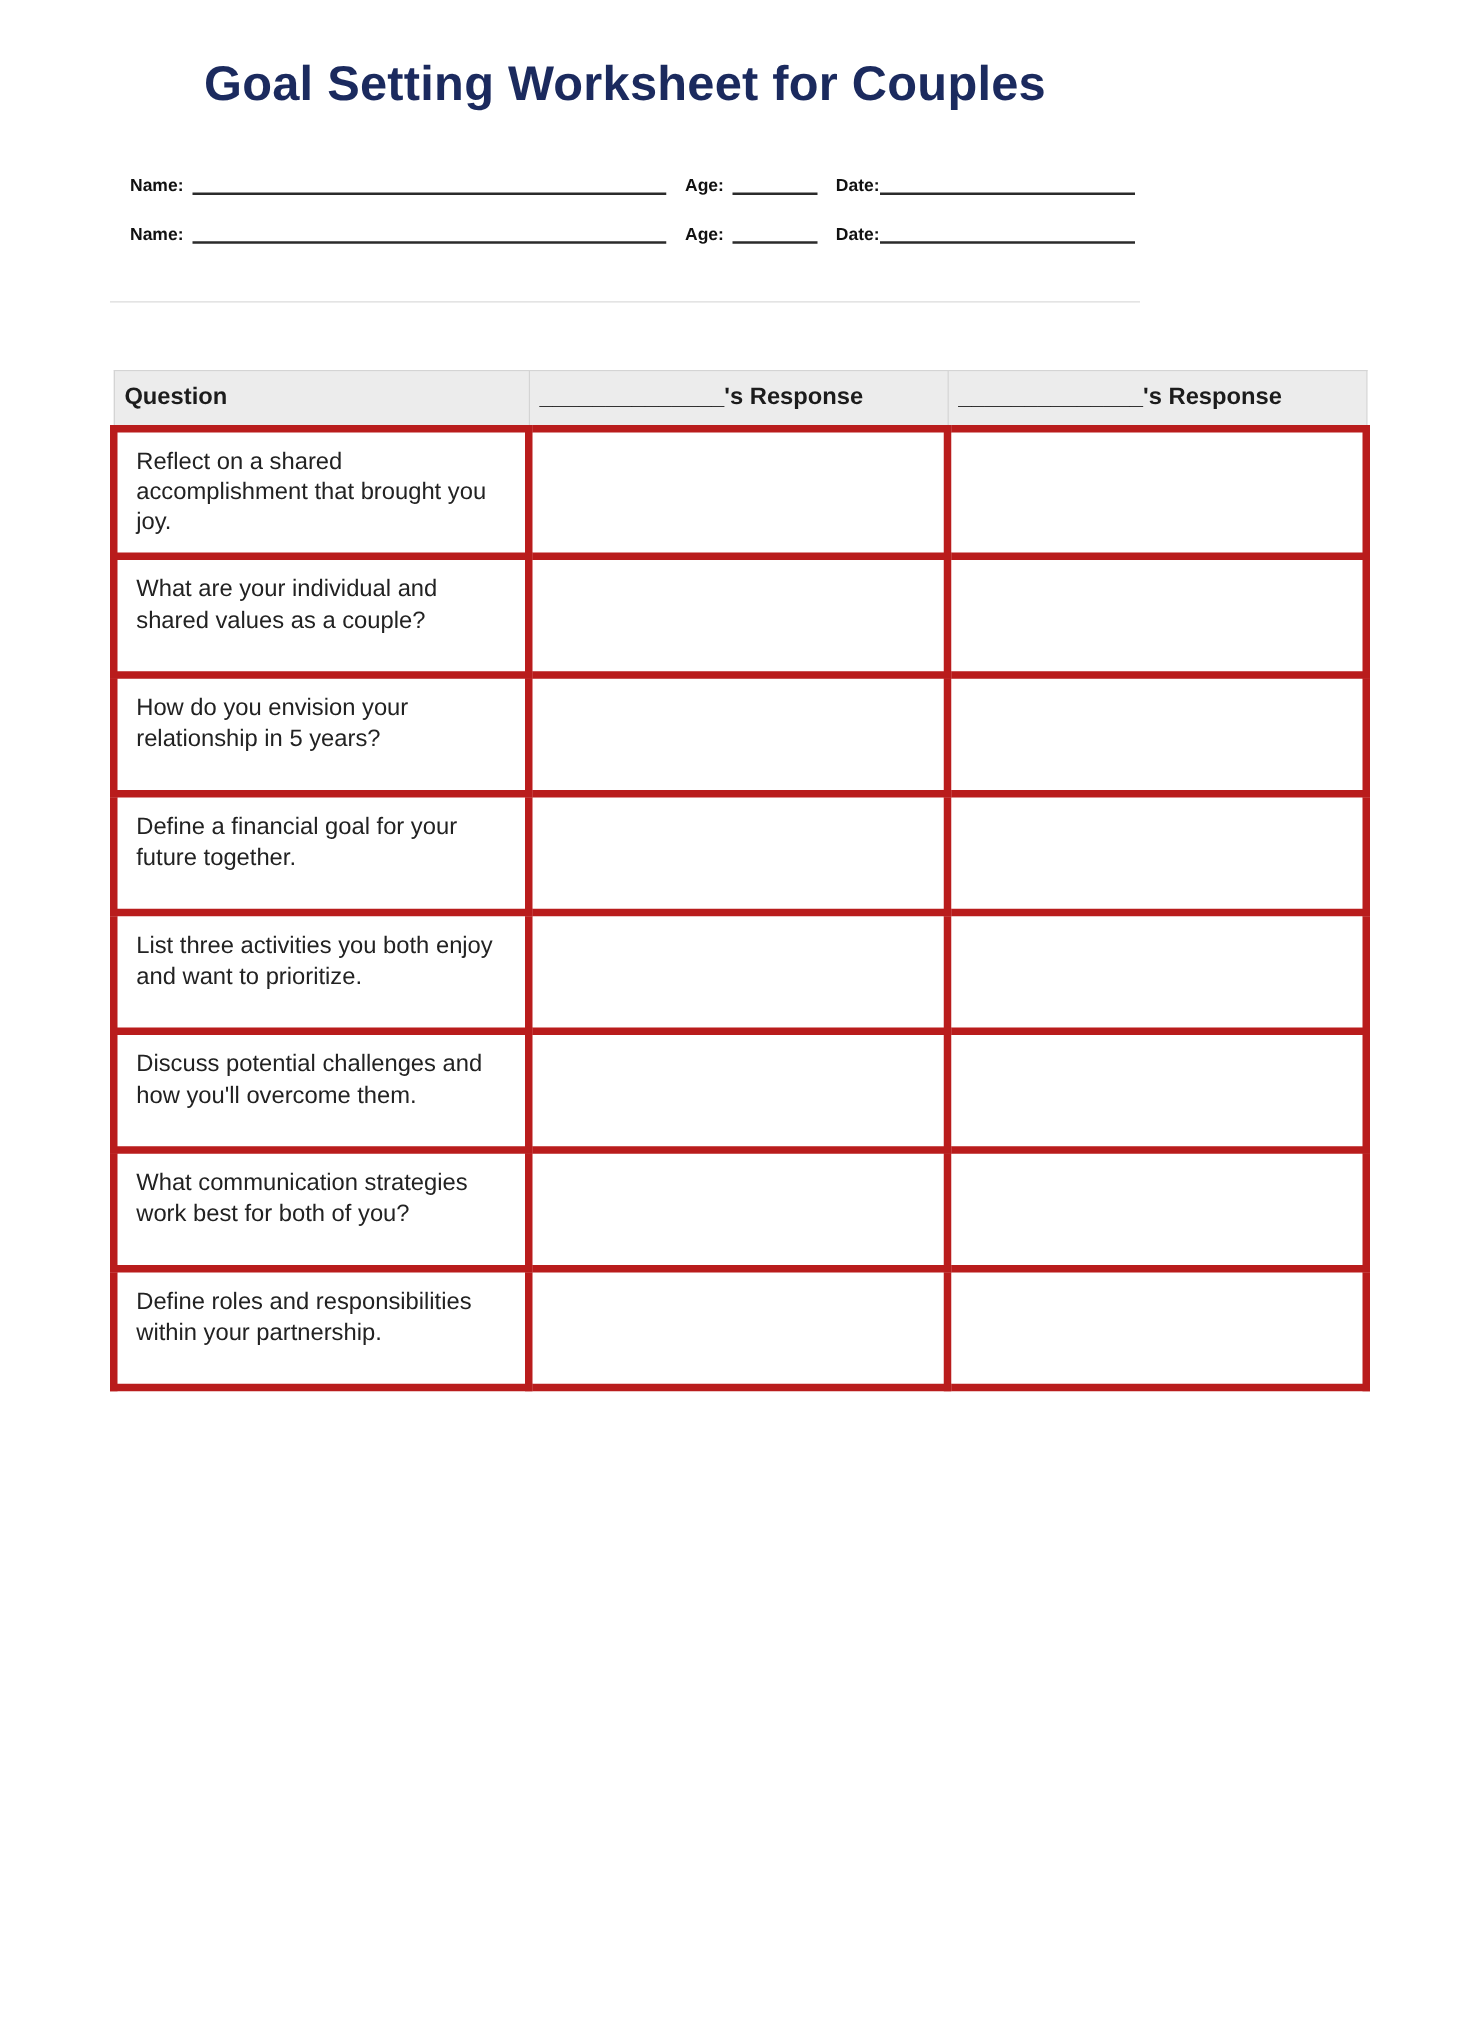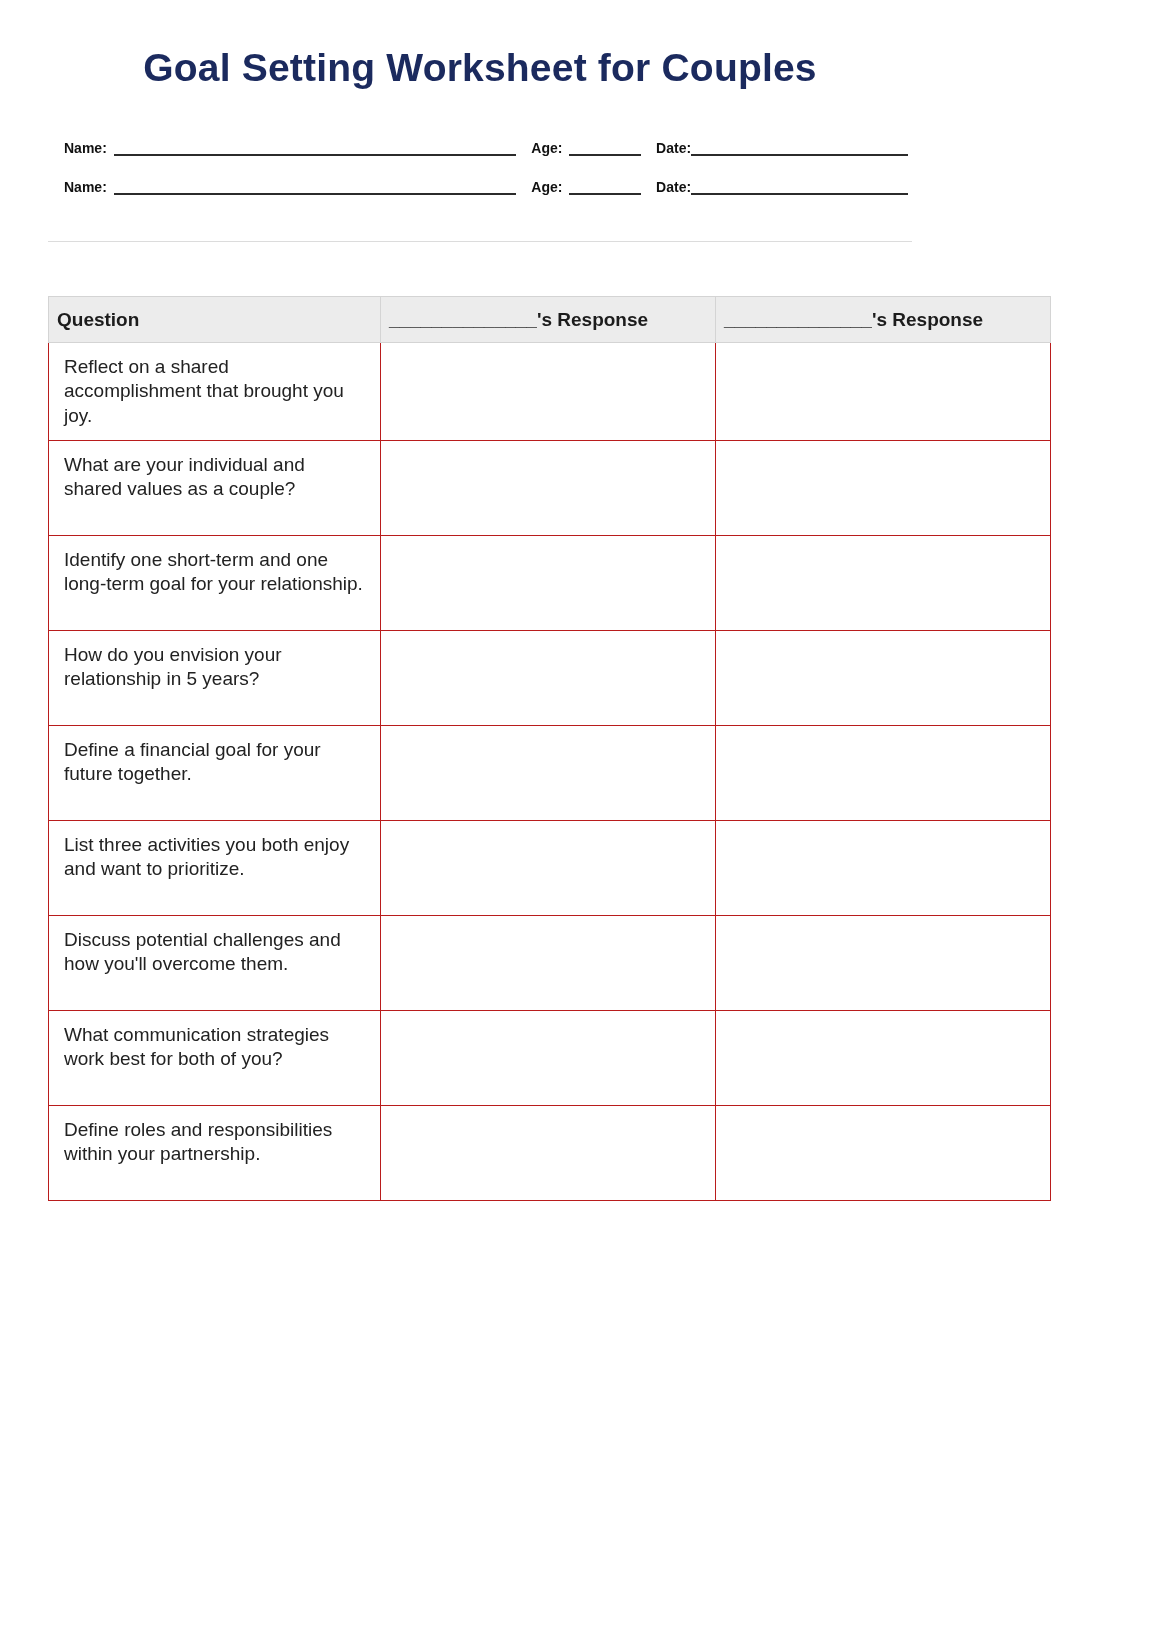--- a/index.html
+++ b/index.html
@@ -7,21 +7,21 @@
   body {
     width: 1176px;
     min-height: 1630px;
     margin: 0 auto;
     font-family: "Liberation Sans", sans-serif;
     color: #1c1c1c;
   }
   .page {
     width: 976px;
     min-height: 1630px;
-    padding: 46px 64px 60px 48px;
+    padding: 46px 64px 60px 88px;
     background: #ffffff;
   }
   .title {
     text-align: center;
     font-size: 39px;
     font-weight: bold;
     color: #1b2a5e;
     margin-bottom: 44px;
     letter-spacing: 0.2px;
   }
@@ -73,21 +73,21 @@
     border: 1px solid #d4d4d4;
     font-size: 19px;
     font-weight: bold;
     color: #1c1c1c;
     text-align: left;
     height: 46px;
     padding: 6px 8px;
     vertical-align: middle;
   }
   table.qa-table td {
-    border: 1px solid #b91c1c;
+    border: 6px solid #b91c1c;
     vertical-align: top;
     background: #ffffff;
   }
   td.q-cell {
     font-size: 19px;
     line-height: 1.28;
     color: #222;
     padding: 12px 14px 12px 15px;
     height: 95px;
   }
@@ -139,25 +139,20 @@
           <td class="q-cell">Reflect on a shared accomplishment that brought you joy.</td>
           <td class="r-cell"></td>
           <td class="r-cell"></td>
         </tr>
         <tr>
           <td class="q-cell">What are your individual and shared values as a couple?</td>
           <td class="r-cell"></td>
           <td class="r-cell"></td>
         </tr>
         <tr>
-          <td class="q-cell">Identify one short-term and one long-term goal for your relationship.</td>
-          <td class="r-cell"></td>
-          <td class="r-cell"></td>
-        </tr>
-        <tr>
           <td class="q-cell">How do you envision your relationship in 5 years?</td>
           <td class="r-cell"></td>
           <td class="r-cell"></td>
         </tr>
         <tr>
           <td class="q-cell">Define a financial goal for your future together.</td>
           <td class="r-cell"></td>
           <td class="r-cell"></td>
         </tr>
         <tr>

